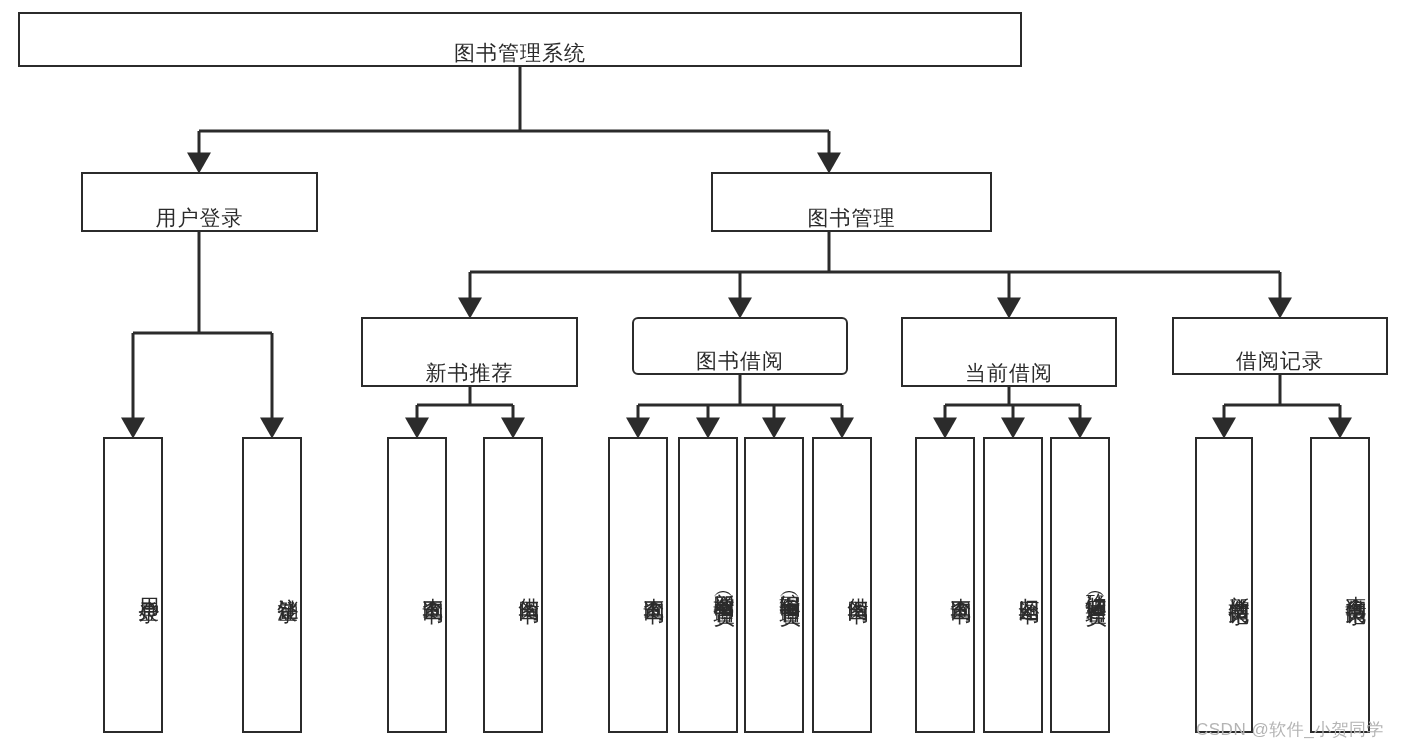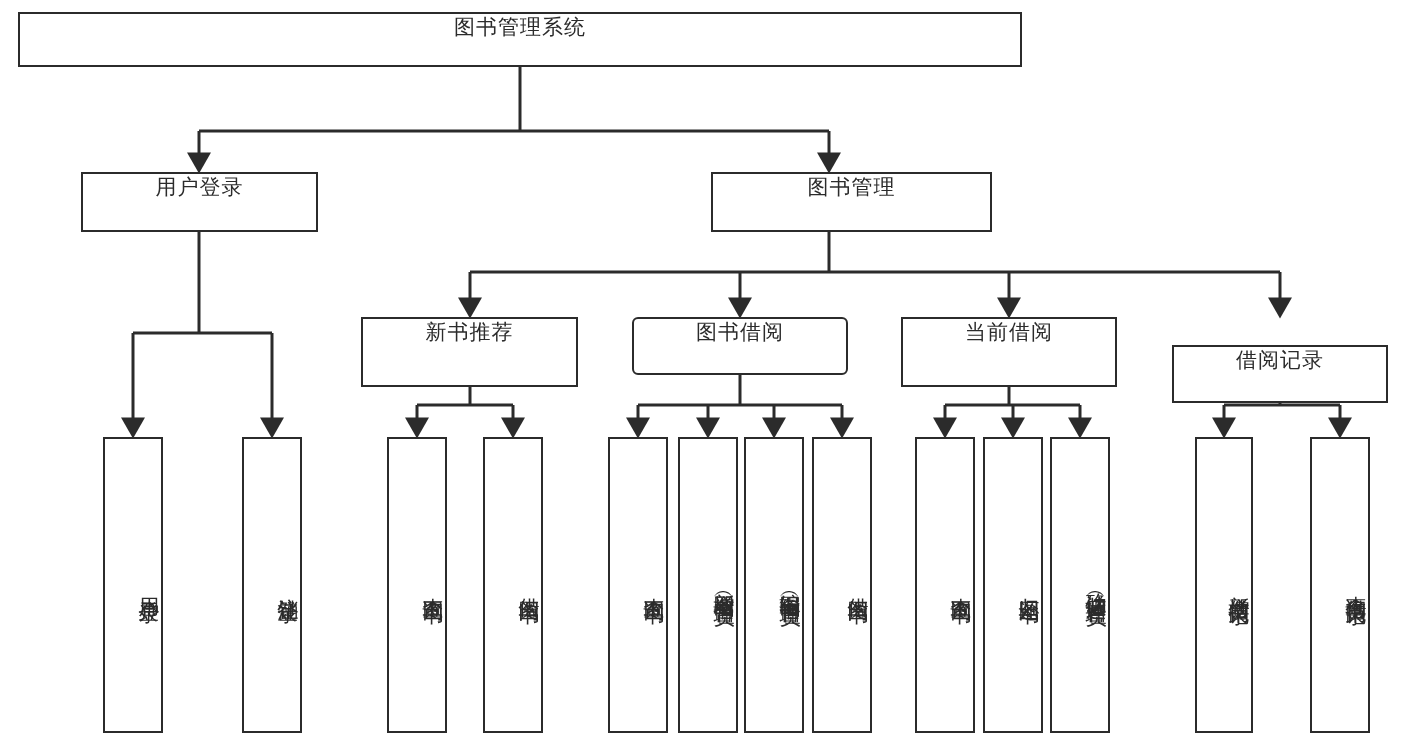--- a/index.html
+++ b/index.html
@@ -24,21 +24,21 @@
     width: 1405px;
     height: 747px;
     pointer-events: none;
   }
   .node {
     position: absolute;
     box-sizing: border-box;
     border: 2px solid #2b2b2b;
     background: #ffffff;
     display: flex;
-    align-items: flex-start;
+    align-items: flex-end;
     justify-content: center;
     color: #2b2b2b;
   }
   .node-h {
     font-size: 21px;
     letter-spacing: 1px;
     line-height: 1.2;
     white-space: nowrap;
   }
   .node-v {
@@ -124,21 +124,21 @@
       </div>
       <div class="node node-h" style="left: 361px; top: 317px; width: 217px; height: 70px;">
         <span class="htext">新书推荐</span>
       </div>
       <div class="node node-h" style="left: 632px; top: 317px; width: 216px; height: 58px; border-radius: 6px;">
         <span class="htext">图书借阅</span>
       </div>
       <div class="node node-h" style="left: 901px; top: 317px; width: 216px; height: 70px;">
         <span class="htext">当前借阅</span>
       </div>
-      <div class="node node-h" style="left: 1172px; top: 317px; width: 216px; height: 58px; margin-top: 28px;">
+      <div class="node node-h" style="left: 1172px; top: 317px; width: 216px; height: 58px;">
         <span class="htext">借阅记录</span>
       </div>
       <div class="node node-v" style="left: 103px; top: 437px; width: 60px; height: 296px;">
         <span class="vtext">用户登录</span>
       </div>
       <div class="node node-v" style="left: 242px; top: 437px; width: 60px; height: 296px;">
         <span class="vtext">注销登录</span>
       </div>
       <div class="node node-v" style="left: 387px; top: 437px; width: 60px; height: 296px;">
         <span class="vtext">查询图书</span>
@@ -168,14 +168,15 @@
         <span class="vtext">确认归还（管理员）</span>
       </div>
       <div class="node node-v" style="left: 1195px; top: 437px; width: 58px; height: 296px;">
         <span class="vtext">新增借阅记录</span>
       </div>
       <div class="node node-v" style="left: 1310px; top: 437px; width: 60px; height: 296px;">
         <span class="vtext">查询借阅记录</span>
       </div>
     </div>
 
+  <div class="watermark" style="left: 1196px; top: 718px;">CSDN @软件_小贺同学</div>
 
 </div>
 
 </body></html>

